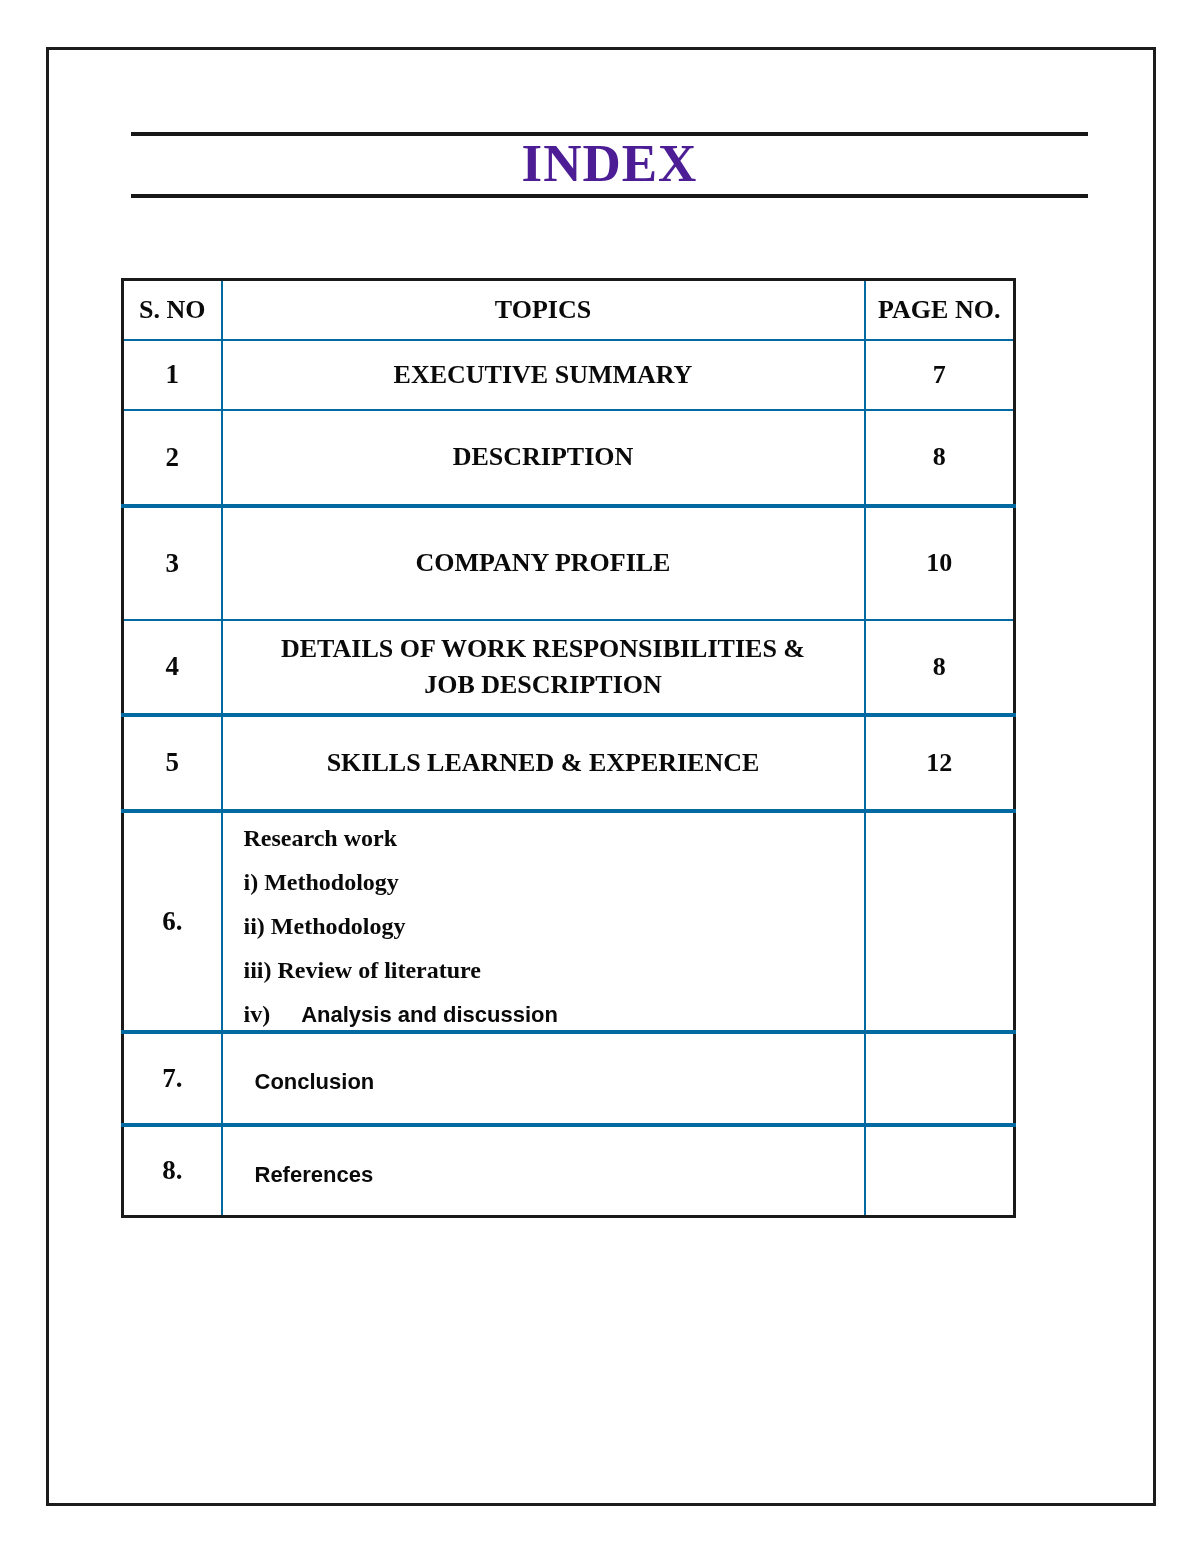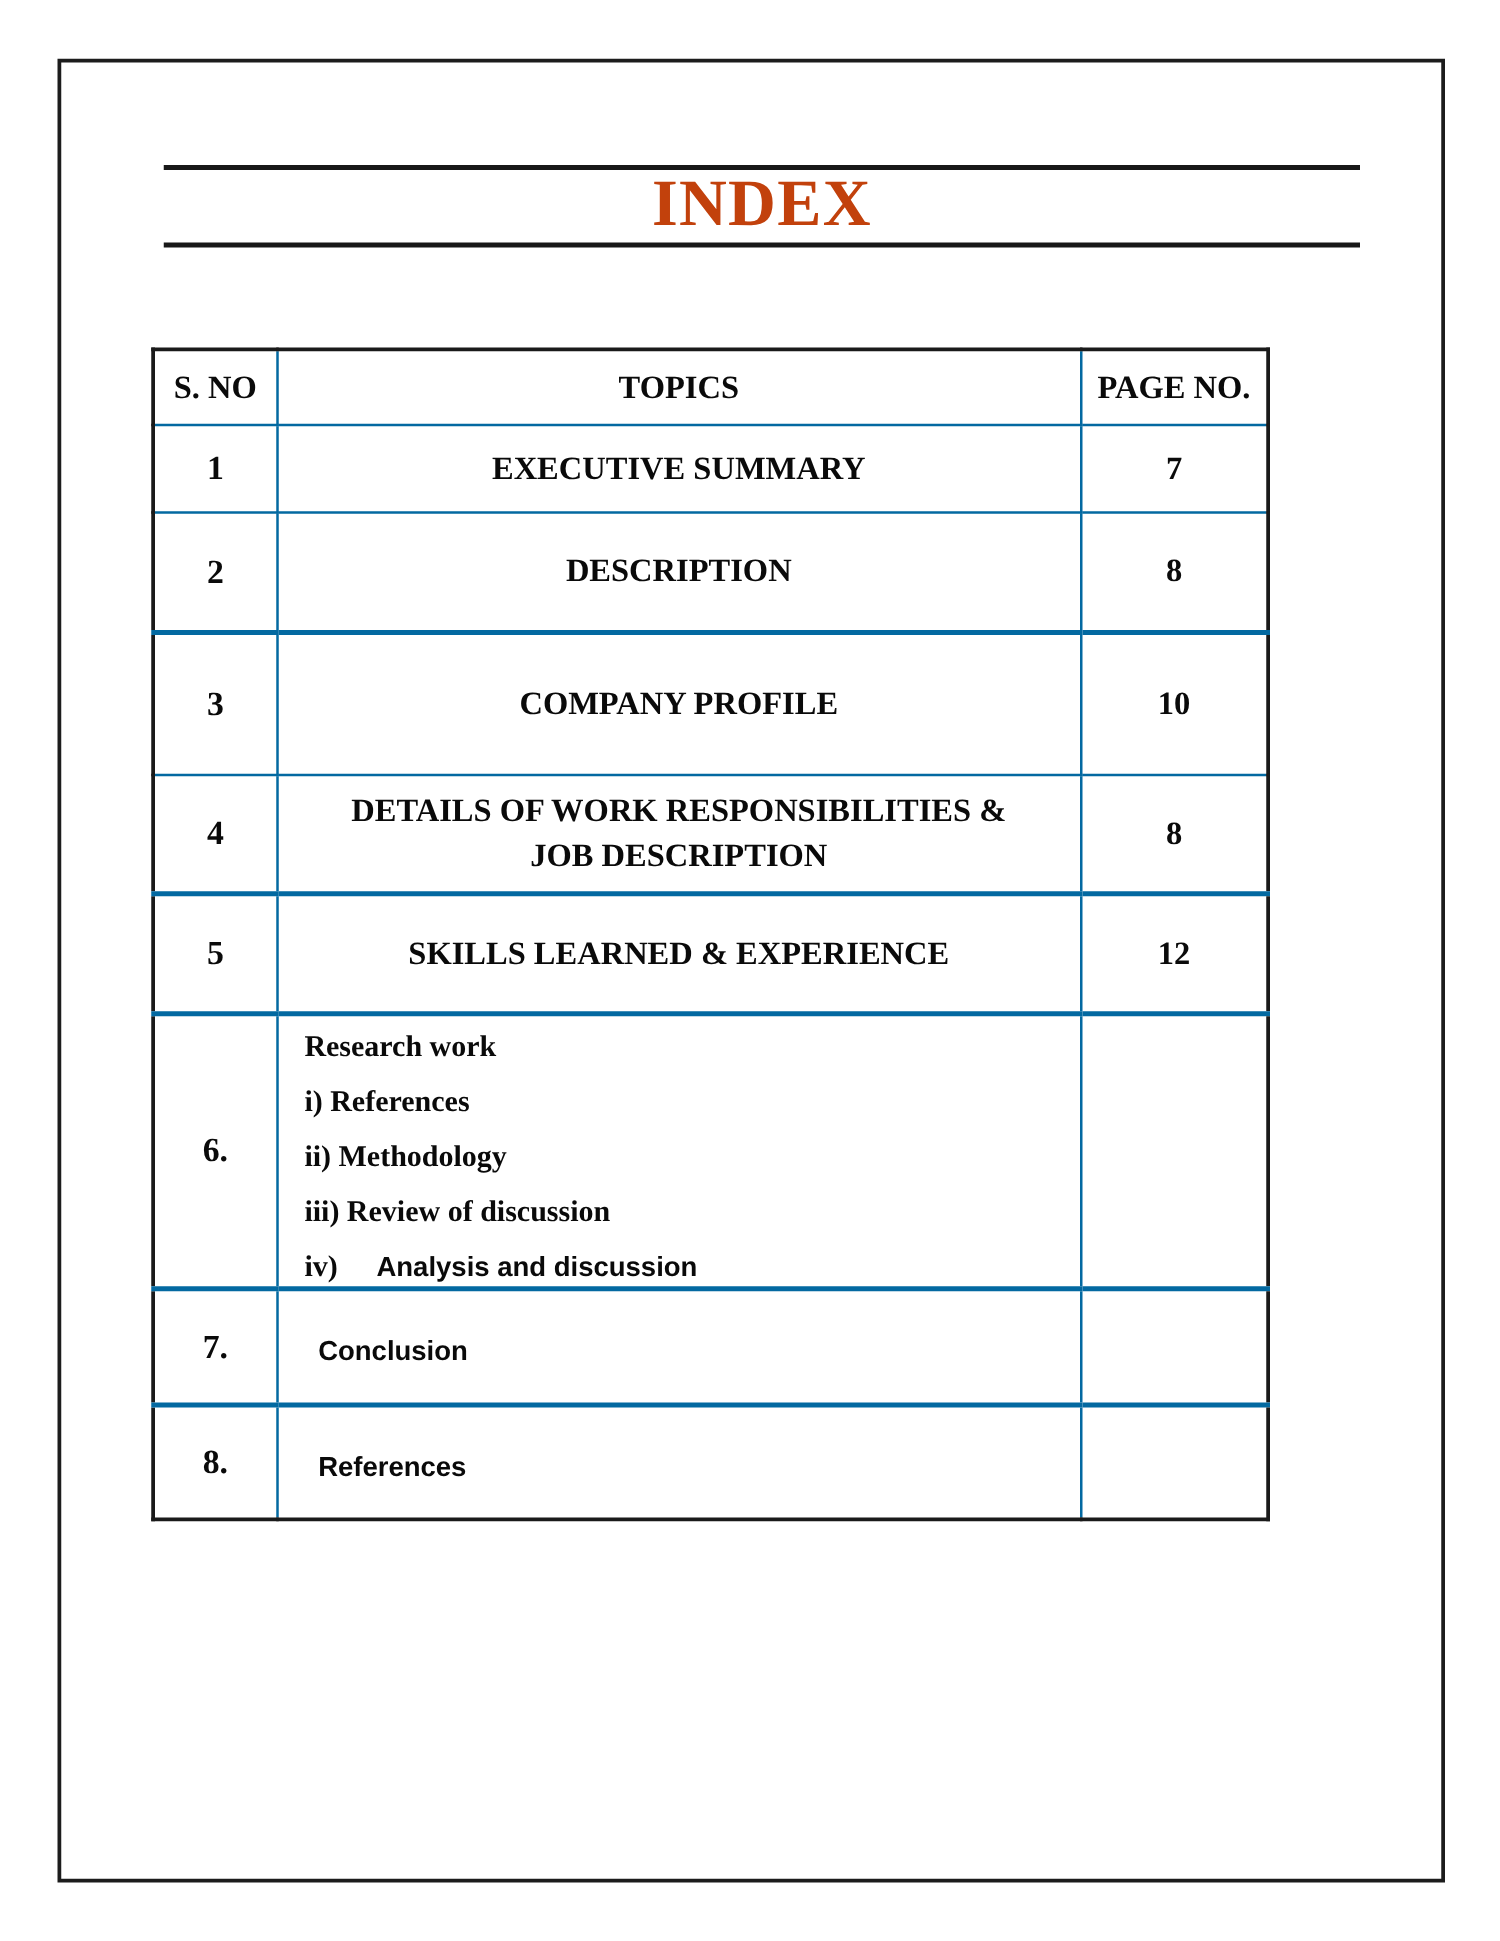--- a/index.html
+++ b/index.html
@@ -31,21 +31,21 @@
   .title-rule.bottom { top: 194px; }
   .doc-title {
     position: absolute;
     left: 131px; top: 137px; width: 957px;
     text-align: center;
     font-family: "Liberation Serif", serif;
     font-weight: bold;
     font-size: 53px;
     line-height: 53px;
     letter-spacing: 1px;
-    color: #c2410c;
+    color: #4c1d95;
   }
   table.index-table {
     position: absolute;
     left: 121px; top: 278px;
     border-collapse: collapse;
     table-layout: fixed;
     width: 892px;
   }
   table.index-table td, table.index-table th {
     border: 2px solid #0369a1;
@@ -168,23 +168,23 @@
     <tr class="thick" style="height:96px;">
       <td class="sno">5</td>
       <td class="topic-center">SKILLS LEARNED &amp; EXPERIENCE</td>
       <td class="pageno">12</td>
     </tr>
 
     <tr class="thick" style="height:211px;">
       <td class="sno">6.</td>
       <td class="topic-list">
         <div class="list-line">Research work</div>
-        <div class="list-line">i) References</div>
+        <div class="list-line">i) Methodology</div>
         <div class="list-line">ii) Methodology</div>
-        <div class="list-line">iii) Review of discussion</div>
+        <div class="list-line">iii) Review of literature</div>
         <div class="list-line"><span class="list-marker">iv)</span><span class="marker-gap"></span><span class="sans-text">Analysis and discussion</span></div>
       </td>
       <td class="pageno"></td>
     </tr>
 
     <tr class="thick" style="height:93px;">
       <td class="sno">7.</td>
       <td class="topic-plain">Conclusion</td>
       <td class="pageno"></td>
     </tr>

